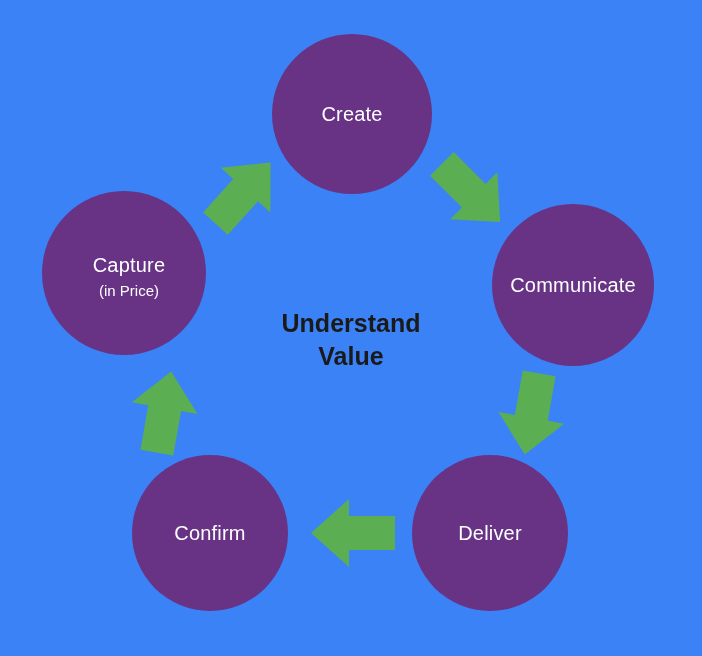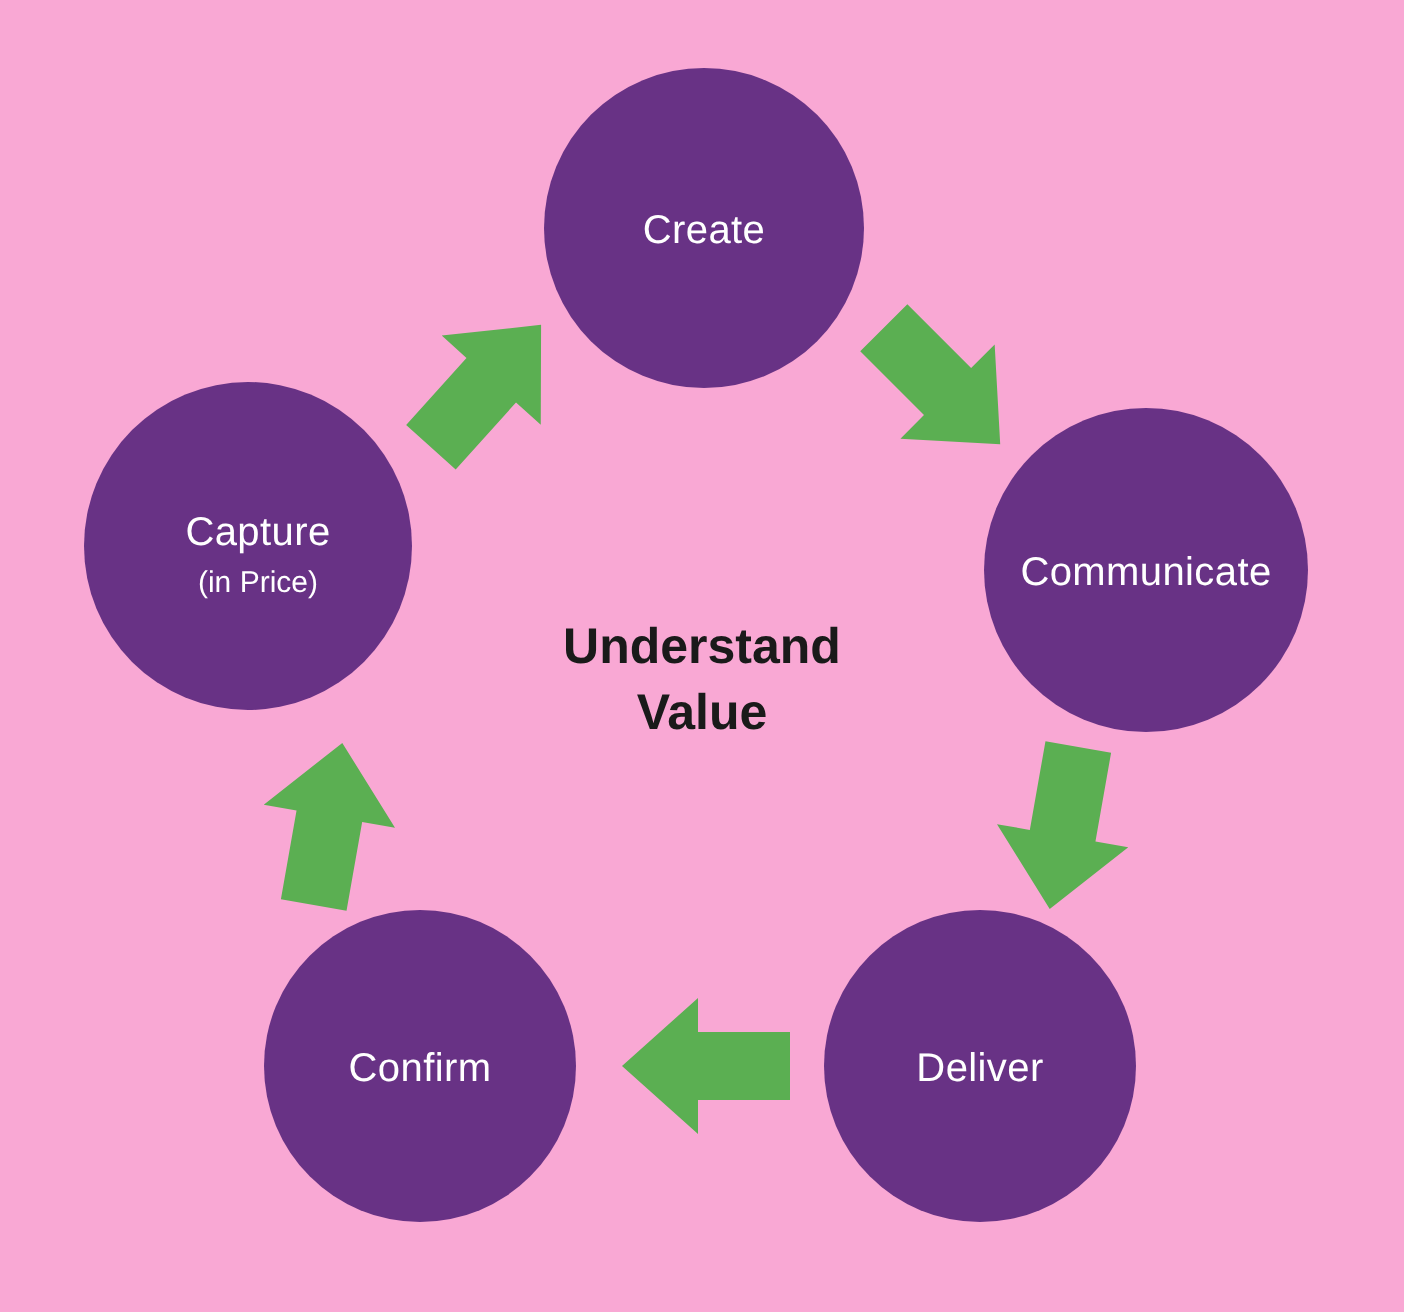--- a/index.html
+++ b/index.html
@@ -11,21 +11,21 @@
   body {
     width: 702px;
     height: 656px;
     font-family: "Liberation Sans", sans-serif;
     overflow: hidden;
   }
   #diagram-root {
     position: relative;
     width: 702px;
     height: 656px;
-    background: #f9a8d4;
+    background: #3b82f6;
   }
   #cycle-svg {
     position: absolute;
     top: 0;
     left: 0;
     width: 702px;
     height: 656px;
     display: block;
   }
   .node-label {

